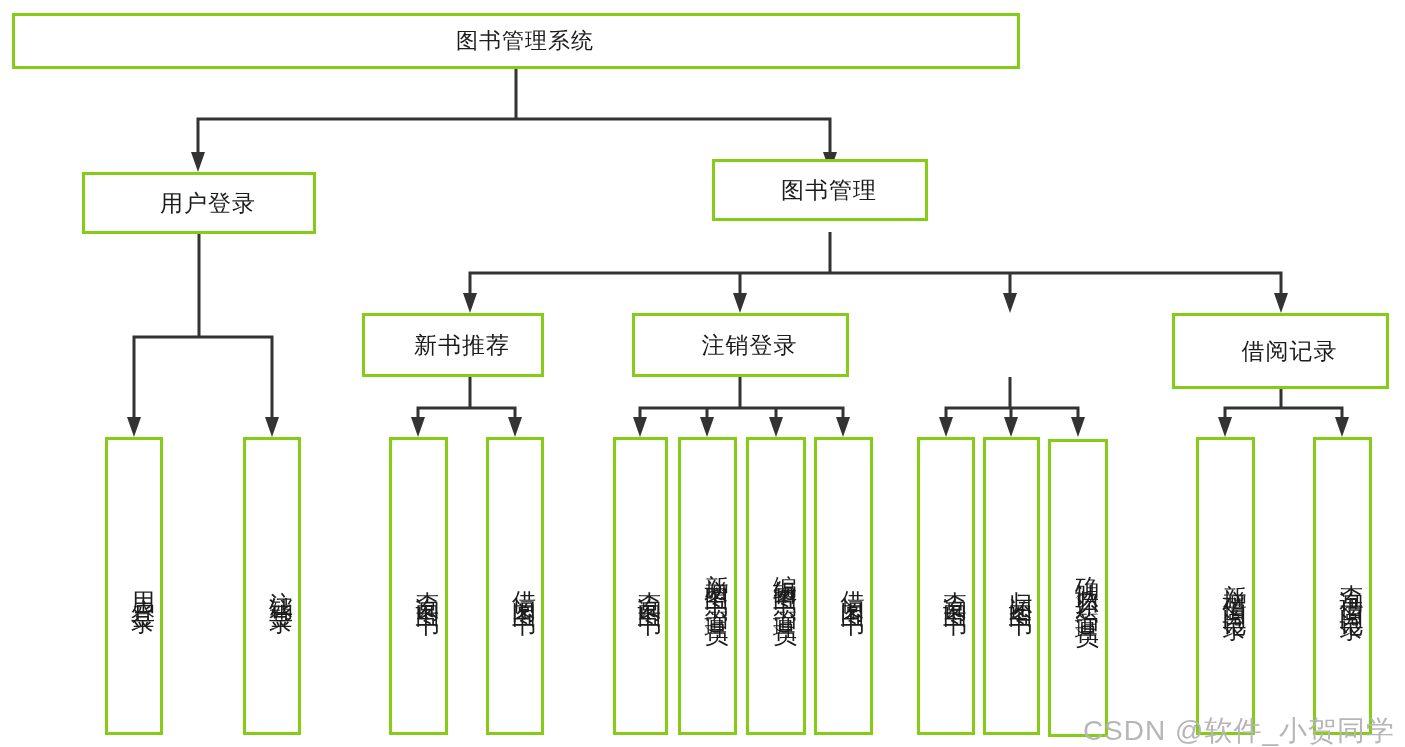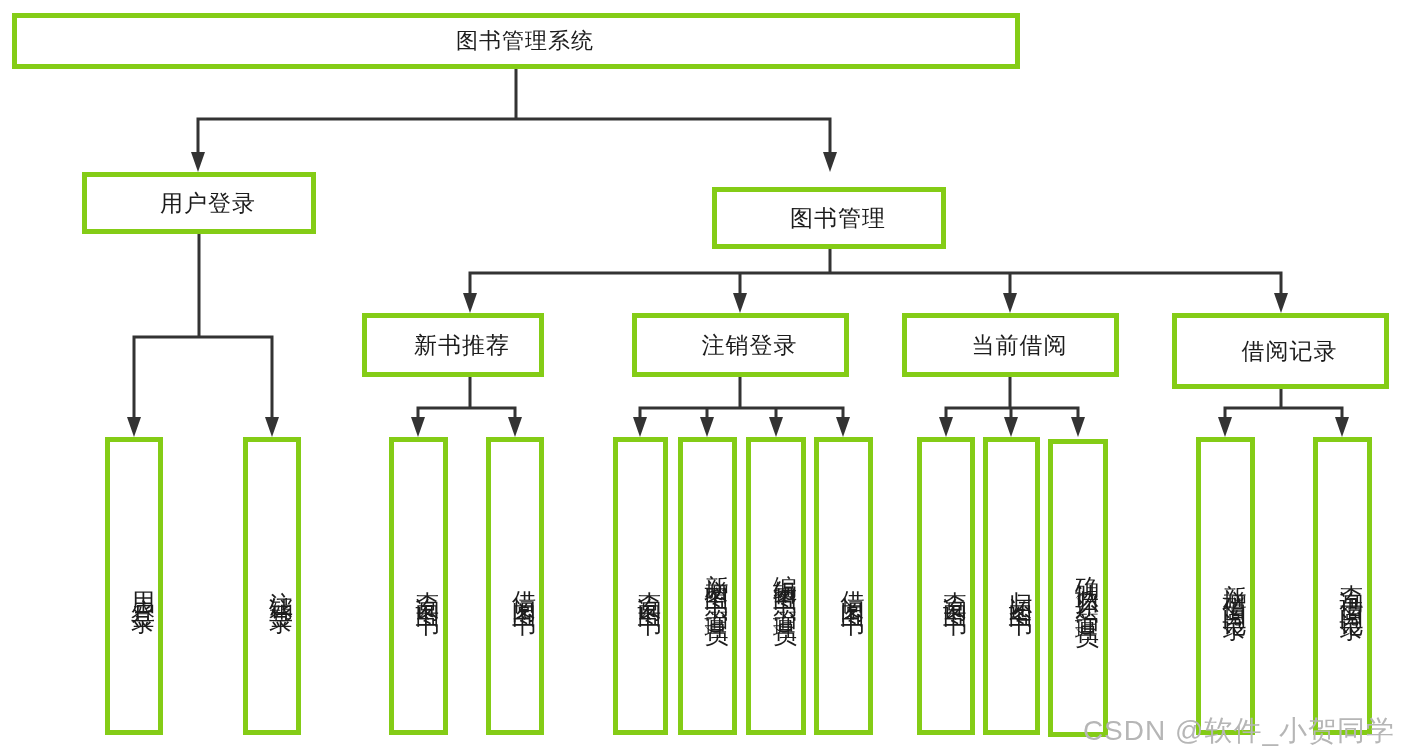--- a/index.html
+++ b/index.html
@@ -4,21 +4,21 @@
 <style>
   html,body { margin:0; padding:0; background:#ffffff; }
   .canvas {
     position:relative; width:1405px; height:747px; background:#ffffff;
     font-family:"Liberation Sans","DejaVu Sans",sans-serif;
     color:#1c1c1c; overflow:hidden;
   }
   svg.connectors { position:absolute; left:0; top:0; width:1405px; height:747px; }
   .box {
     position:absolute; box-sizing:border-box;
-    border:5px solid #84cc16; background:#ffffff;
+    border:3px solid #84cc16; background:#ffffff;
     display:flex; align-items:center; justify-content:center;padding-left:18px;
   }
   .hlabel { font-size:23px; letter-spacing:1px; white-space:nowrap; }
   .root .hlabel { font-size:22px; }
   .vlabel {
     writing-mode:vertical-rl; text-orientation:mixed;
     font-size:24px; line-height:1; letter-spacing:7px; white-space:nowrap;
   }
   .watermark {
     position:absolute; right:10px; top:712px;
@@ -74,32 +74,29 @@
     </g>
   </svg>
 
   <div class="box root" style="left:12px;top:13px;width:1008px;height:56px">
     <span class="hlabel">图书管理系统</span>
   </div>
 
   <div class="box" style="left:82px;top:172px;width:234px;height:62px">
     <span class="hlabel">用户登录</span>
   </div>
-  <div class="box" style="left:712px;top:187px;width:234px;height:62px">
+  <div class="box" style="left:712px;top:159px;width:216px;height:62px">
     <span class="hlabel">图书管理</span>
   </div>
 
   <div class="box" style="left:362px;top:313px;width:182px;height:64px">
     <span class="hlabel">新书推荐</span>
   </div>
   <div class="box" style="left:632px;top:313px;width:217px;height:64px">
     <span class="hlabel">注销登录</span>
-  </div>
-  <div class="box" style="left:902px;top:313px;width:217px;height:64px">
-    <span class="hlabel">当前借阅</span>
   </div>
   <div class="box" style="left:1172px;top:313px;width:217px;height:76px">
     <span class="hlabel">借阅记录</span>
   </div>
 
   <div class="box" style="left:105px;top:437px;width:58px;height:298px">
     <span class="vlabel">用户登录</span>
   </div>
   <div class="box" style="left:243px;top:437px;width:58px;height:298px">
     <span class="vlabel">注销登录</span>

